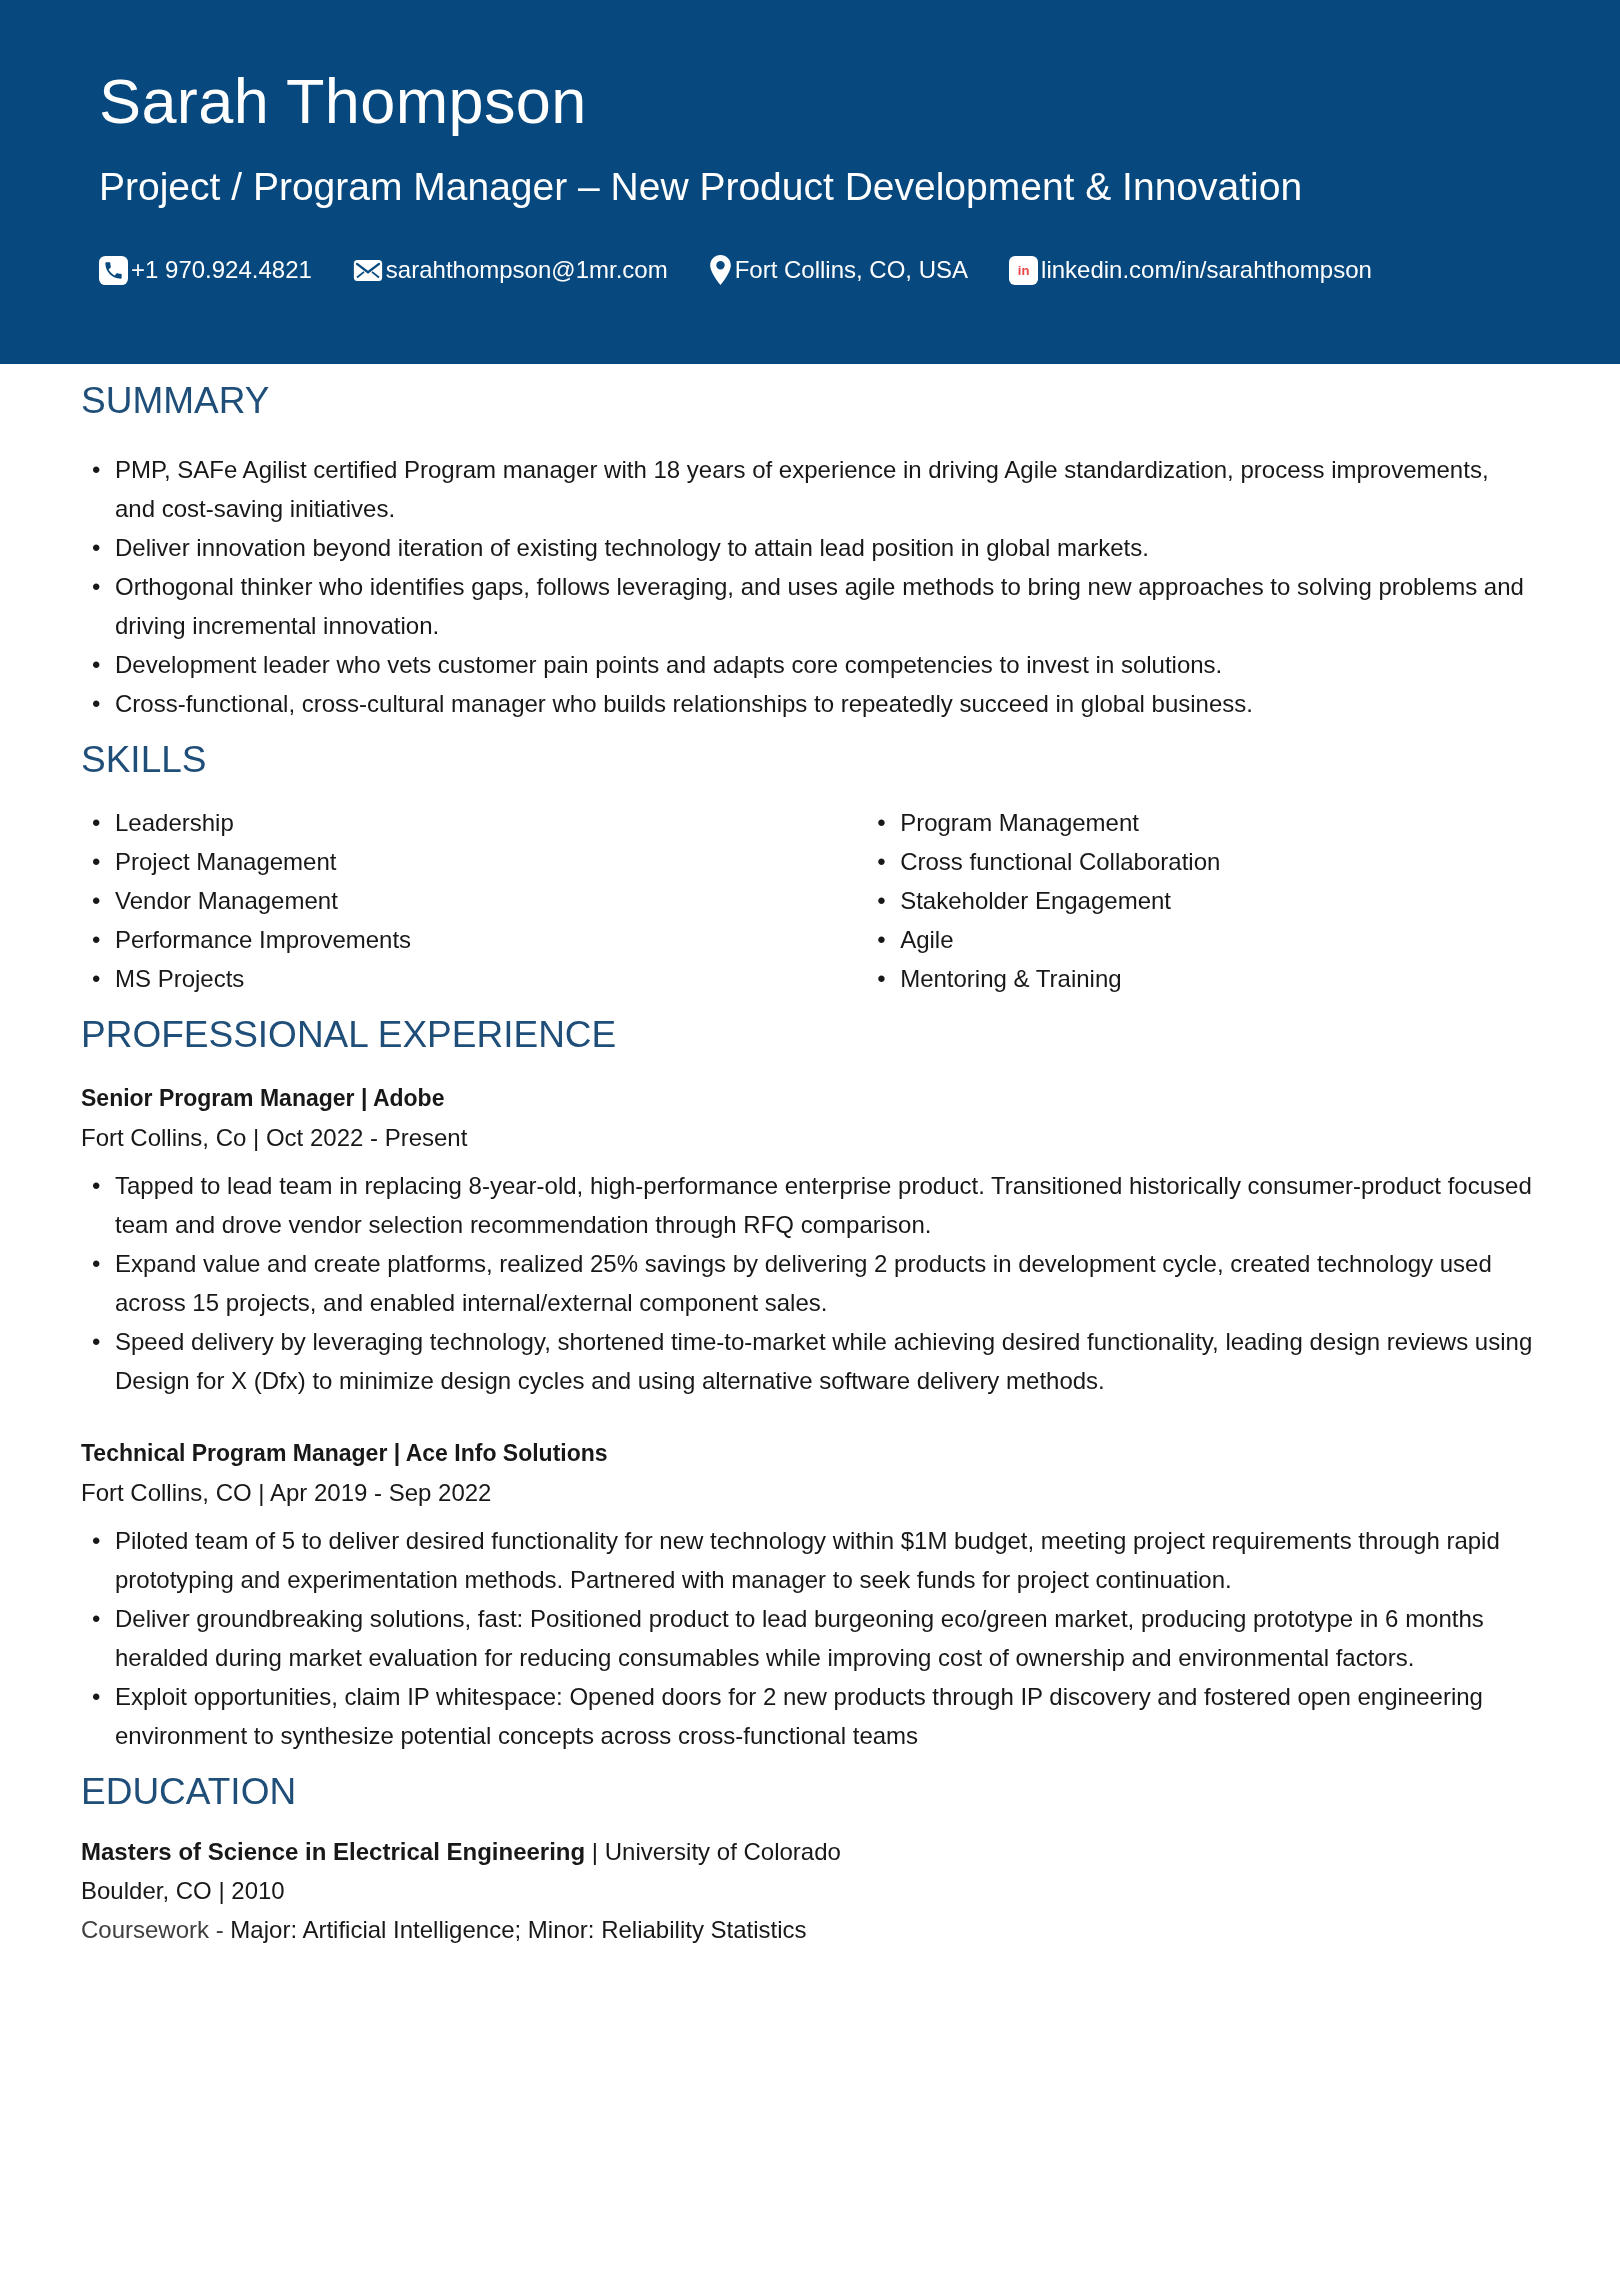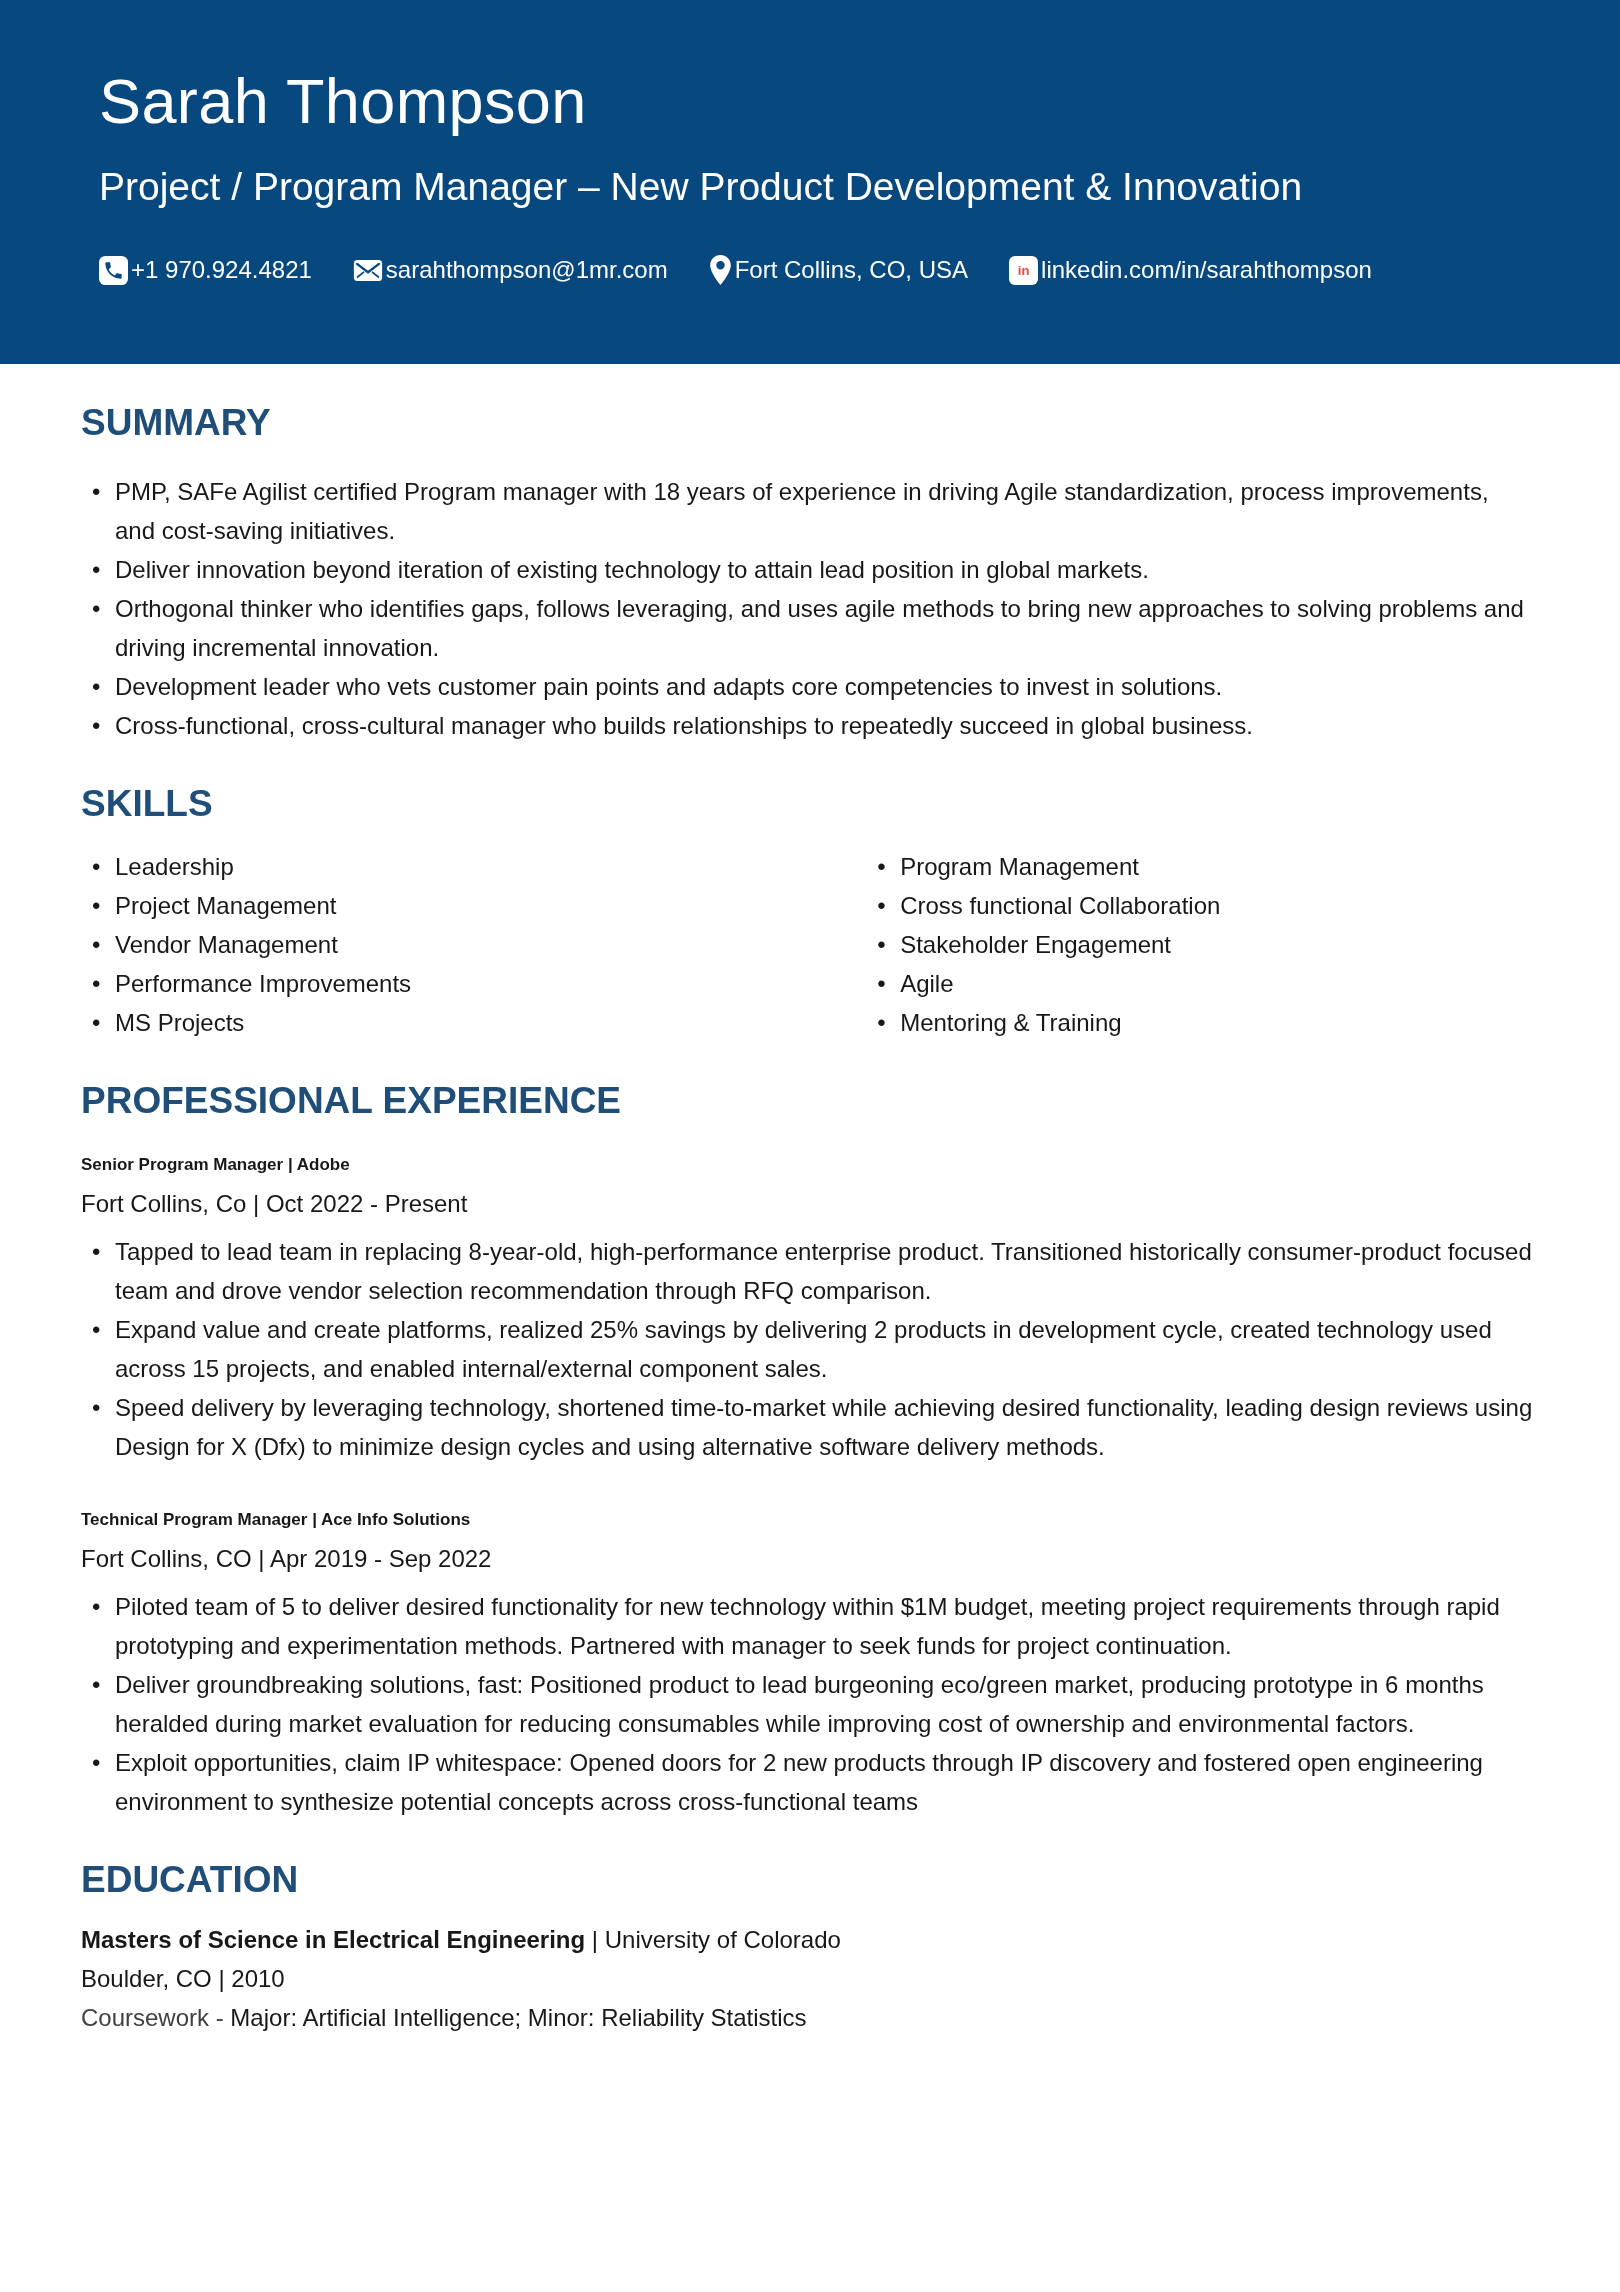--- a/index.html
+++ b/index.html
@@ -20,29 +20,29 @@
   .hero .contacts { margin-top:45px; display:flex; align-items:center; gap:41px; font-size:24px; }
   .contact { display:inline-flex; align-items:center; gap:3px; white-space:nowrap; }
   .icon-box { display:inline-flex; align-items:center; justify-content:center; }
   .li-badge {
     width:29px; height:29px; background:#ffffff; border-radius:6px;
     display:inline-flex; align-items:center; justify-content:center;
     color:#ef4444; font-weight:700; font-size:13px; line-height:1;
   }
   
   main { padding:0 85px 0 81px; box-sizing:border-box; }
-  h2 { margin:38px 0 0; color:#1F4E79; font-size:37px; line-height:1.15; font-weight:700; }
+  h2 { margin:16px 0 0; color:#1F4E79; font-size:37px; line-height:1.15; font-weight:400; }
   ul.bullets { list-style:none; margin:27px 0 0; padding:0 0 0 34px; }
   ul.bullets li { position:relative; line-height:39px; }
   ul.bullets li::before { content:"\2022"; position:absolute; left:-23px; top:0; color:#181818; }
   .skills-grid { display:grid; grid-template-columns:54% 46%; margin-top:21.5px; }
   .skills-grid ul.bullets { margin-top:0; }
   .job { margin-top:23px; }
   .job + .job { margin-top:34px; }
-  .job h3 { margin:0; font-size:17px; font-weight:700; line-height:39px; }
+  .job h3 { margin:0; font-size:23px; font-weight:700; line-height:39px; }
   .job .meta { line-height:39px; }
   .job ul.bullets { margin-top:9px; }
   .edu-block { margin-top:18px; }
   .edu-block p { margin:0; line-height:39px; }
   .bold { font-weight:700; }
   .coursework-label { color:#404040; font-weight:400; }
   .certs ul.bullets { margin-top:21.5px; }
 </style>
 </head>
 <body>

